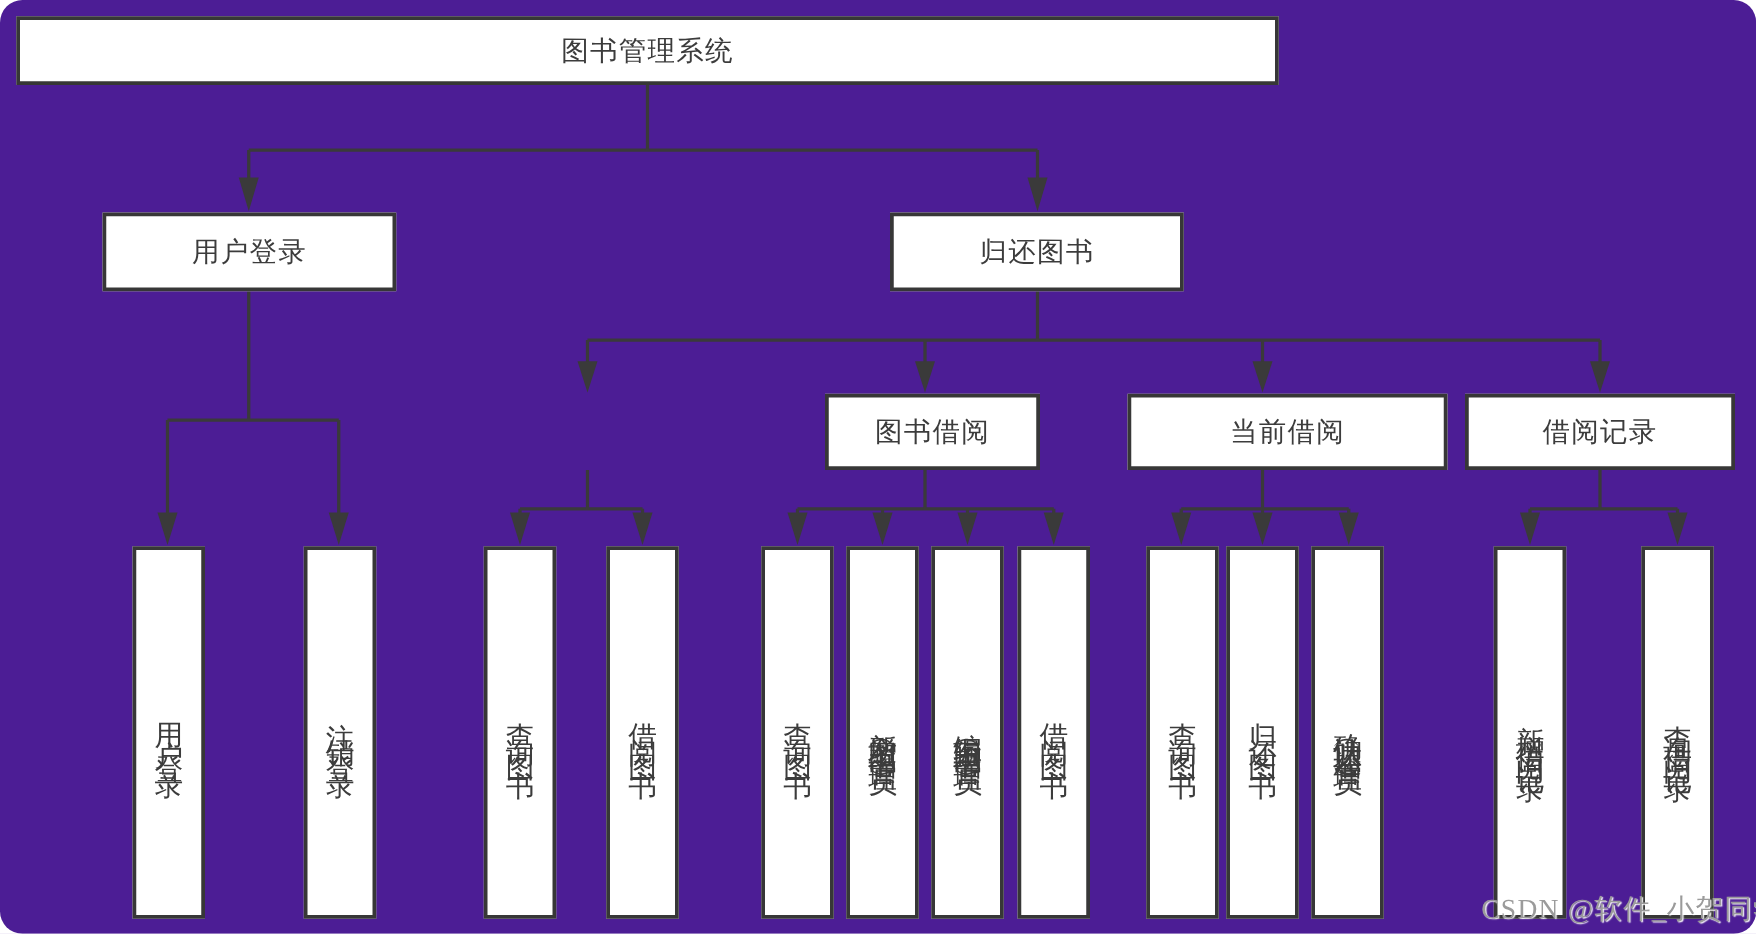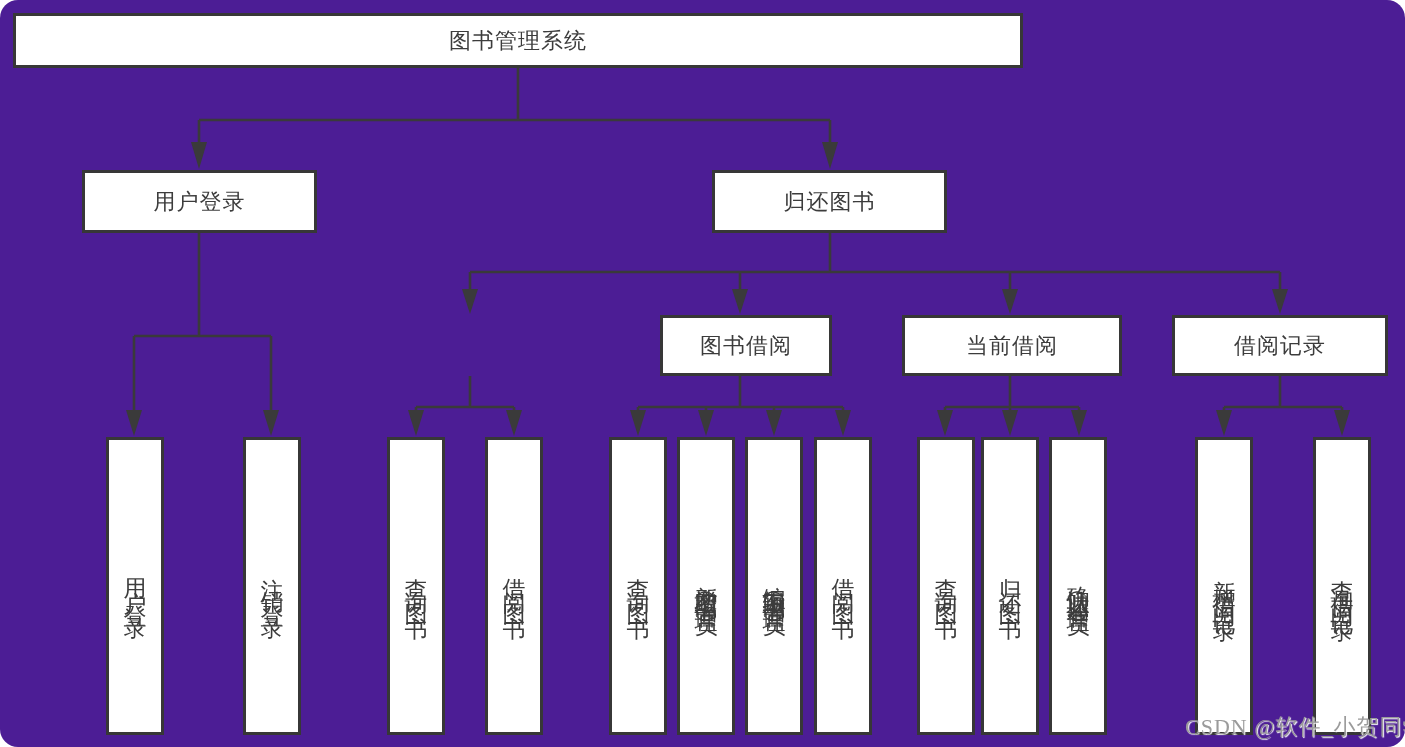--- a/index.html
+++ b/index.html
@@ -52,21 +52,21 @@
   .v9 { letter-spacing: 4px; }
 
   
   #n-root        { left: 13px;   top: 13px;  width: 1010px; height: 55px; }
   
   #n-user-login  { left: 82px;   top: 170px; width: 235px;  height: 63px; }
   #n-book-mgmt   { left: 712px;  top: 170px; width: 235px;  height: 63px; }
   
   #n-new-book    { left: 362px;  top: 315px; width: 216px;  height: 61px; }
   #n-book-borrow { left: 632px;  top: 315px; width: 172px;  height: 61px; margin-left: 28px; }
-  #n-cur-borrow  { left: 902px;  top: 315px; width: 220px;  height: 61px; }
+  #n-cur-borrow  { left: 902px;  top: 315px; width: 256px;  height: 61px; }
   #n-borrow-rec  { left: 1172px; top: 315px; width: 216px;  height: 61px; }
   
   .leaf { top: 437px; width: 58px; height: 298px; }
   #l-user-login  { left: 106px; }
   #l-logout      { left: 243px; }
   #l-nbr-query   { left: 387px; }
   #l-nbr-borrow  { left: 485px; }
   #l-bb-query    { left: 609px; }
   #l-bb-add      { left: 677px; }
   #l-bb-edit     { left: 745px; }

